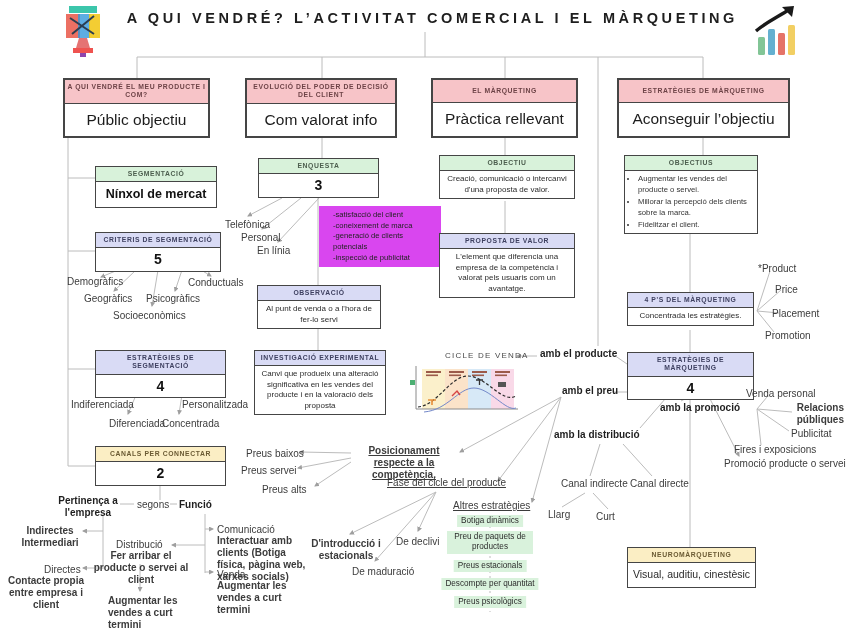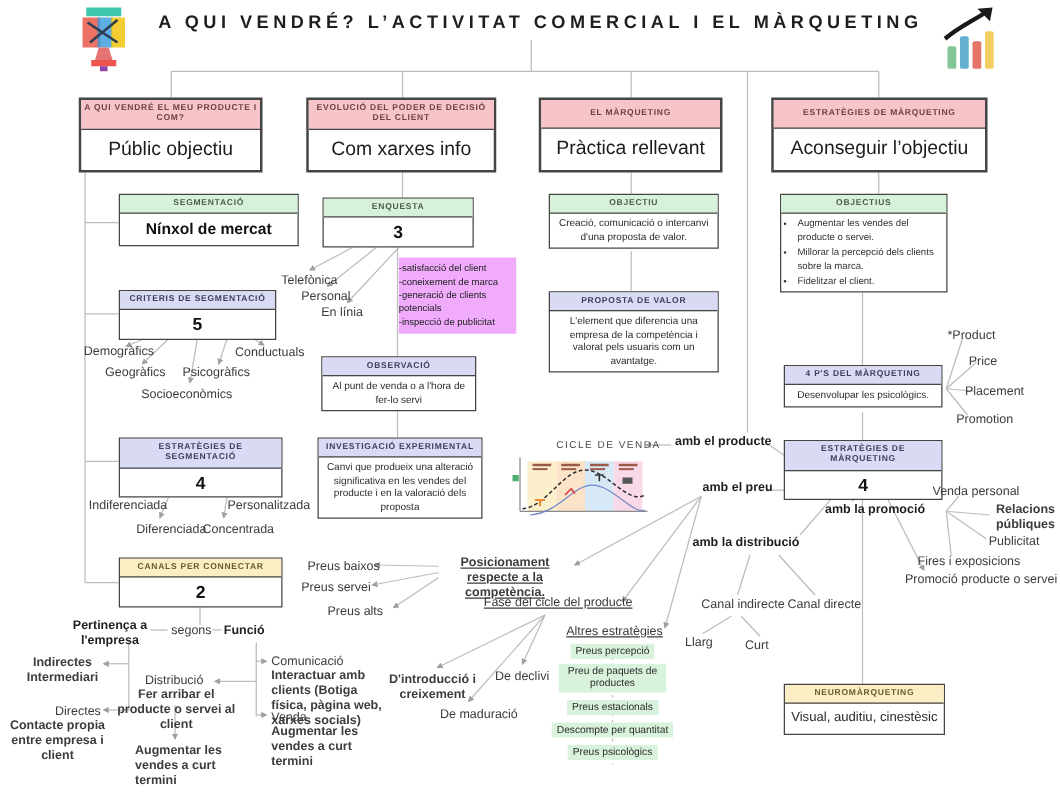--- a/index.html
+++ b/index.html
@@ -26,21 +26,21 @@
   .node ul li{margin:0 0 2px 0;}
   .just{text-align:justify;}
   
   .lbl{position:absolute;font-size:10px;color:#3c3c3c;line-height:1.2;white-space:nowrap;z-index:2;}
   .wrap{white-space:normal;font-weight:bold;}
   .bold{font-weight:bold;color:#1f1f1f;}
   .und{text-decoration:underline;}
   .ctr{text-align:center;}
   .rgt{text-align:right;}
   .caps{letter-spacing:1.2px;font-size:8px;color:#4a4a4a;}
-  .notes{position:absolute;background:#f0abfc;padding:4px 0;font-size:7.6px;color:#222;
+  .notes{position:absolute;background:#d946ef;padding:4px 14px;font-size:7.6px;color:#222;
          line-height:1.4;width:94px;z-index:2;}
   .chip{position:absolute;transform:translateX(-50%);background:#d9f2dc;font-size:8.2px;
         padding:1px 4px;color:#2d2d2d;text-align:center;line-height:1.25;z-index:2;white-space:nowrap;}
   .chip.w{white-space:normal;width:78px;}
 </style>
 </head>
 <body>
 
 <div class="canvas">
 
@@ -159,32 +159,32 @@
     <path d="M4,26 C16,16 26,12 38,4" stroke="#1a1a1a" stroke-width="3.4" fill="none"></path>
     <path d="M30,2 L42,1 L40,12 Z" fill="#1a1a1a"></path>
   </svg>
 
   <div class="node main" style="left:63px;top:78px;width:147px">
     <div class="hd">A QUI VENDRÉ EL MEU PRODUCTE I COM?</div>
     <div class="bd">Públic objectiu</div>
   </div>
   <div class="node main" style="left:245px;top:78px;width:152px">
     <div class="hd">EVOLUCIÓ DEL PODER DE DECISIÓ DEL CLIENT</div>
-    <div class="bd">Com xarxes info</div>
+    <div class="bd">Com valorat info</div>
   </div>
   <div class="node main" style="left:431px;top:78px;width:147px">
     <div class="hd" style="padding:7px 2px">EL MÀRQUETING</div>
     <div class="bd">Pràctica rellevant</div>
   </div>
   <div class="node main" style="left:617px;top:78px;width:173px">
     <div class="hd" style="padding:7px 2px">ESTRATÈGIES DE MÀRQUETING</div>
     <div class="bd">Aconseguir l’objectiu</div>
   </div>
 
-  <div class="node g" style="left:95px;top:155px;width:144px">
+  <div class="node g" style="left:95px;top:166px;width:122px">
     <div class="hd">SEGMENTACIÓ</div>
     <div class="bd big">Nínxol de mercat</div>
   </div>
   <div class="node l" style="left:95px;top:232px;width:126px">
     <div class="hd">CRITERIS DE SEGMENTACIÓ</div>
     <div class="bd num">5</div>
   </div>
   <div class="lbl" style="left:67px;top:276px">Demogràfics</div>
   <div class="lbl" style="left:84px;top:293px">Geogràfics</div>
   <div class="lbl" style="left:113px;top:310px">Socioeconòmics</div>
@@ -300,21 +300,21 @@
     </ul>
   </div>
 
   <div class="lbl" style="left:758px;top:263px">*Product</div>
   <div class="lbl" style="left:775px;top:284px">Price</div>
   <div class="lbl" style="left:772px;top:308px">Placement</div>
   <div class="lbl" style="left:765px;top:330px">Promotion</div>
 
   <div class="node l" style="left:627px;top:292px;width:127px">
     <div class="hd">4 P'S DEL MÀRQUETING</div>
-    <div class="bd">Desenvolupar les psicològics.</div>
+    <div class="bd">Concentrada les estratègies.</div>
   </div>
 
   <div class="node l" style="left:627px;top:352px;width:127px">
     <div class="hd">ESTRATÈGIES DE MÀRQUETING</div>
     <div class="bd num">4</div>
   </div>
 
   <div class="lbl" style="left:746px;top:388px">Venda personal</div>
   <div class="lbl wrap rgt" style="left:794px;top:402px;width:50px">Relacions públiques</div>
   <div class="lbl" style="left:791px;top:428px">Publicitat</div>
@@ -331,24 +331,24 @@
     <div class="bd" style="font-size:10.5px;padding:5px 2px">Visual, auditiu, cinestèsic</div>
   </div>
 
   <div class="lbl" style="left:246px;top:448px">Preus baixos</div>
   <div class="lbl" style="left:241px;top:465px">Preus servei</div>
   <div class="lbl" style="left:262px;top:484px">Preus alts</div>
 
   <div class="lbl wrap ctr und" style="left:352px;top:445px;width:104px">Posicionament respecte a la competència.</div>
   <div class="lbl und" style="left:387px;top:477px">Fase del cicle del producte</div>
 
-  <div class="lbl wrap ctr" style="left:308px;top:538px;width:76px">D'introducció i creixement</div>
+  <div class="lbl wrap ctr" style="left:308px;top:538px;width:76px">D'introducció i estacionals</div>
   <div class="lbl" style="left:396px;top:536px">De declivi</div>
   <div class="lbl" style="left:352px;top:566px">De maduració</div>
 
   <div class="lbl und" style="left:453px;top:500px">Altres estratègies</div>
-  <div class="chip" style="left:490px;top:515px">Preus percepció</div>
+  <div class="chip" style="left:490px;top:515px">Botiga dinàmics</div>
   <div class="chip w" style="left:490px;top:531px">Preu de paquets de productes</div>
   <div class="chip" style="left:490px;top:560px">Preus estacionals</div>
   <div class="chip" style="left:490px;top:578px">Descompte per quantitat</div>
   <div class="chip" style="left:490px;top:596px">Preus psicològics</div>
 
 </div>
 
 </body></html>

